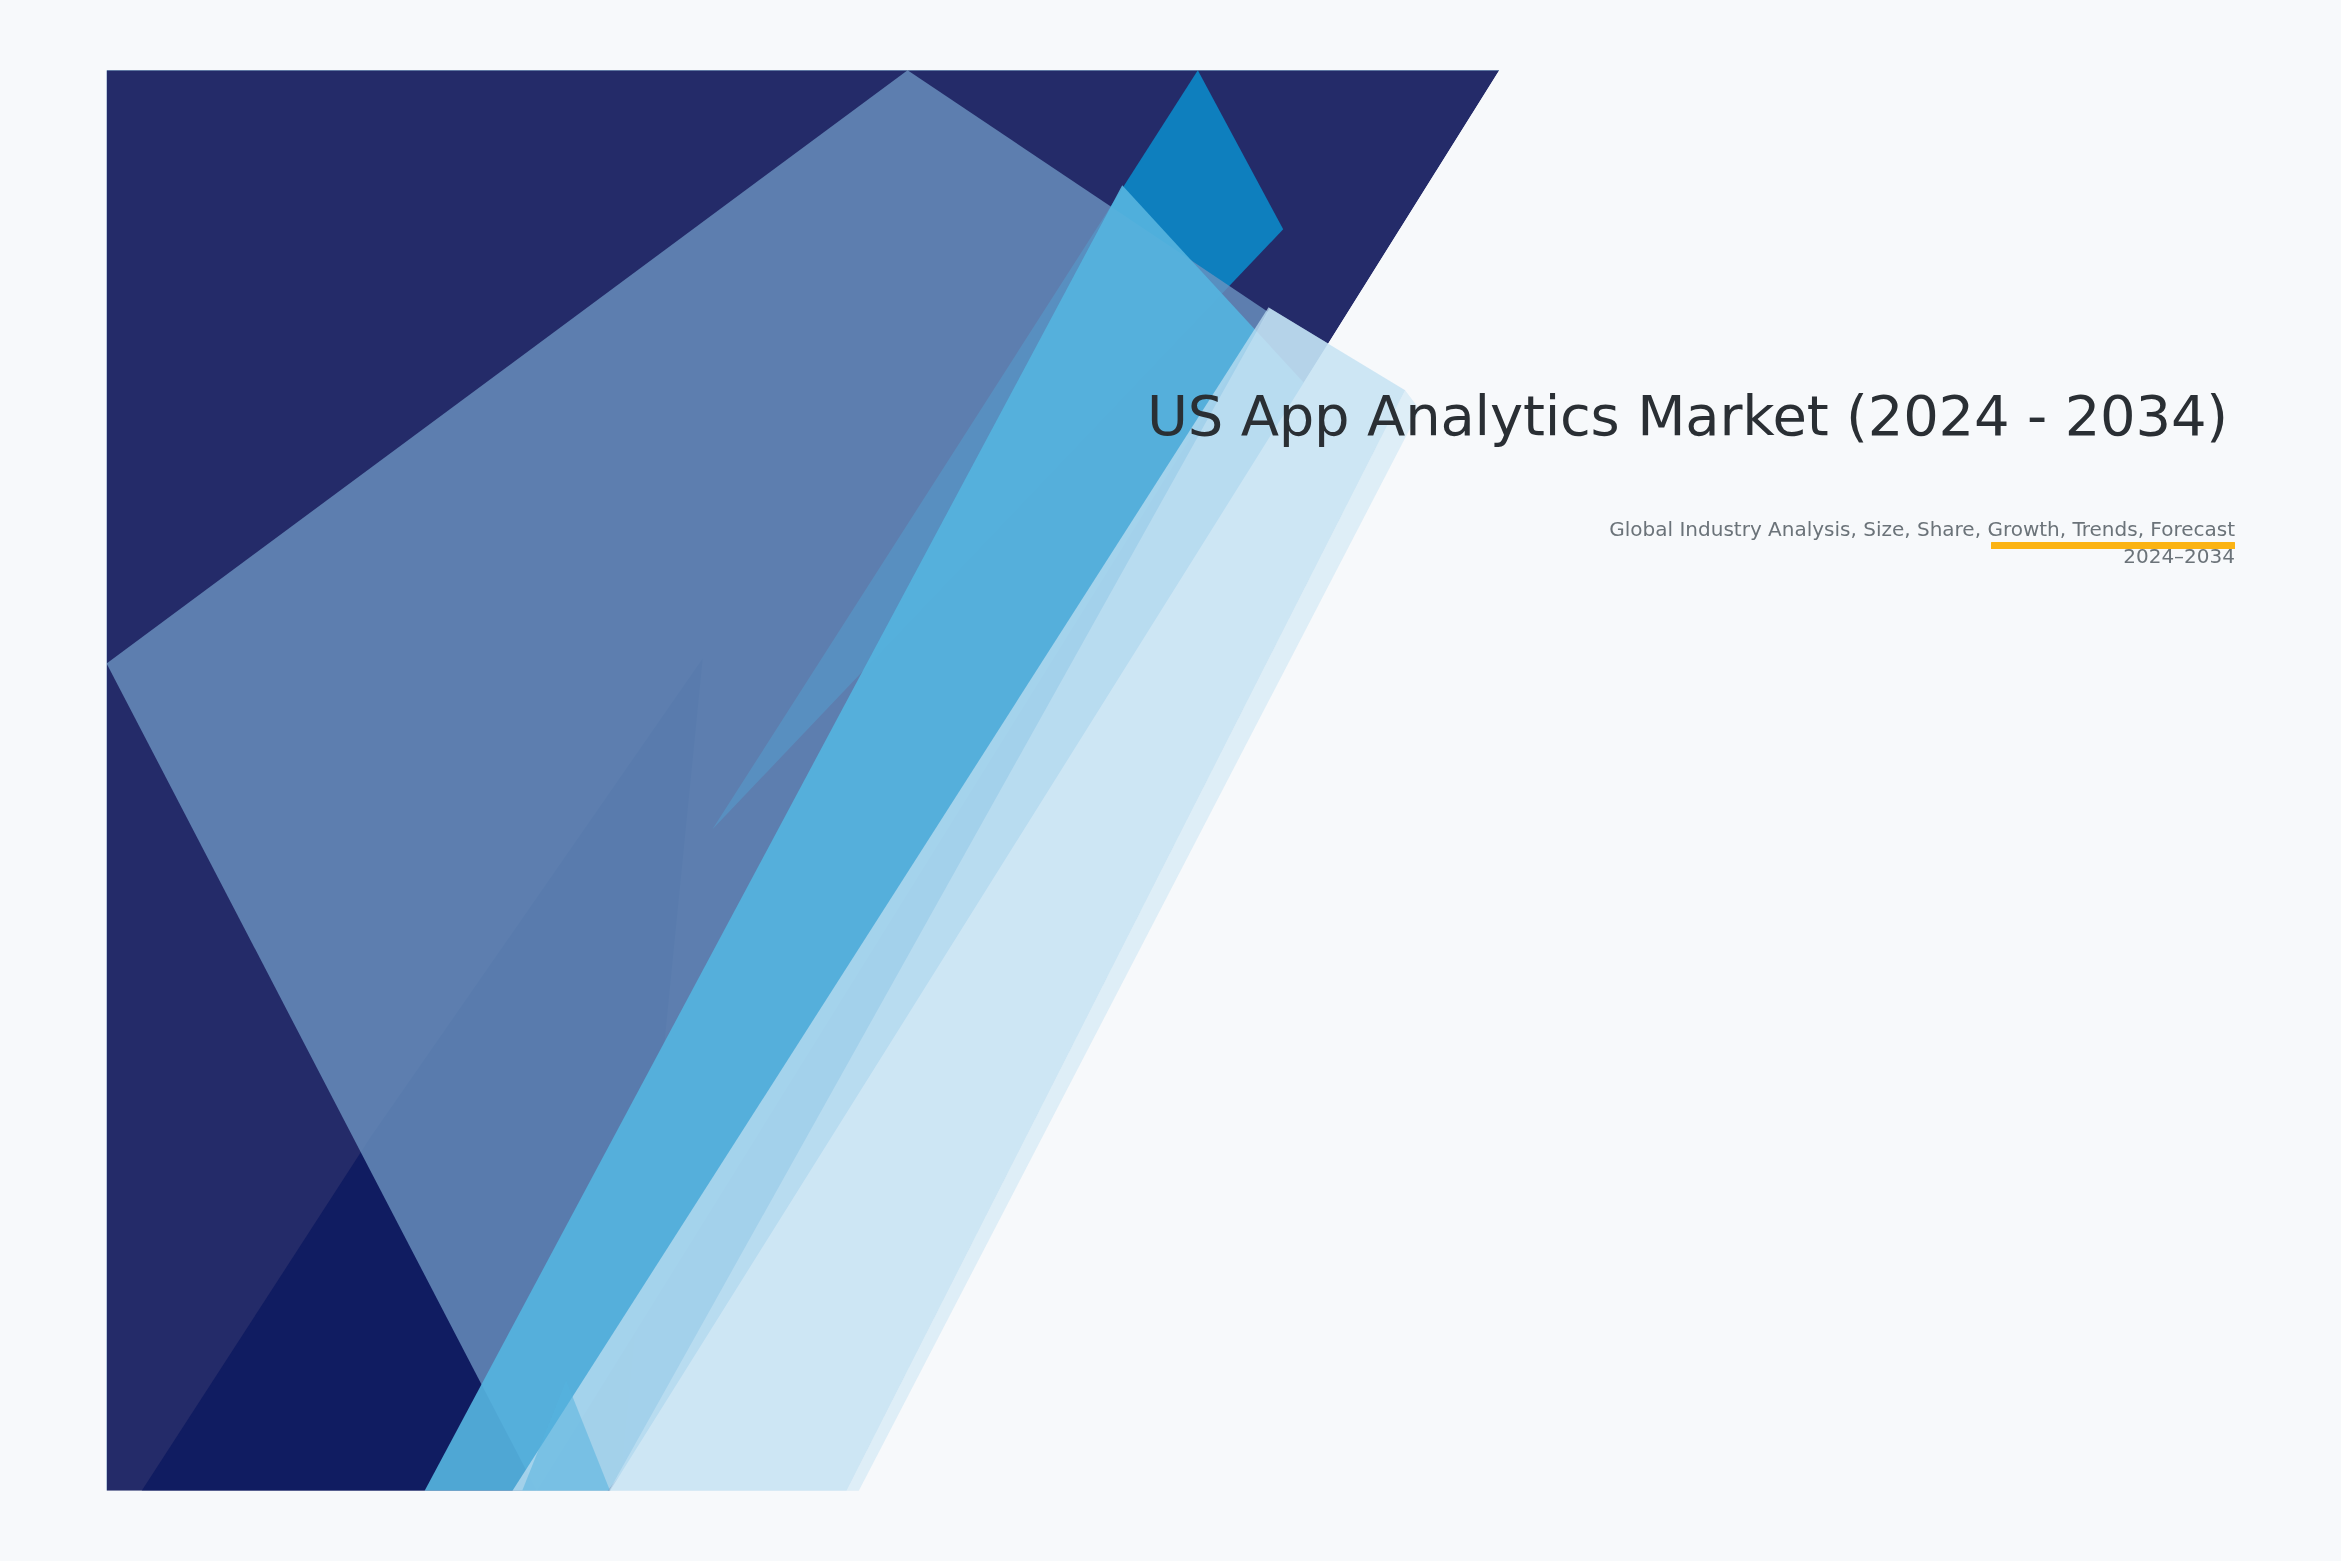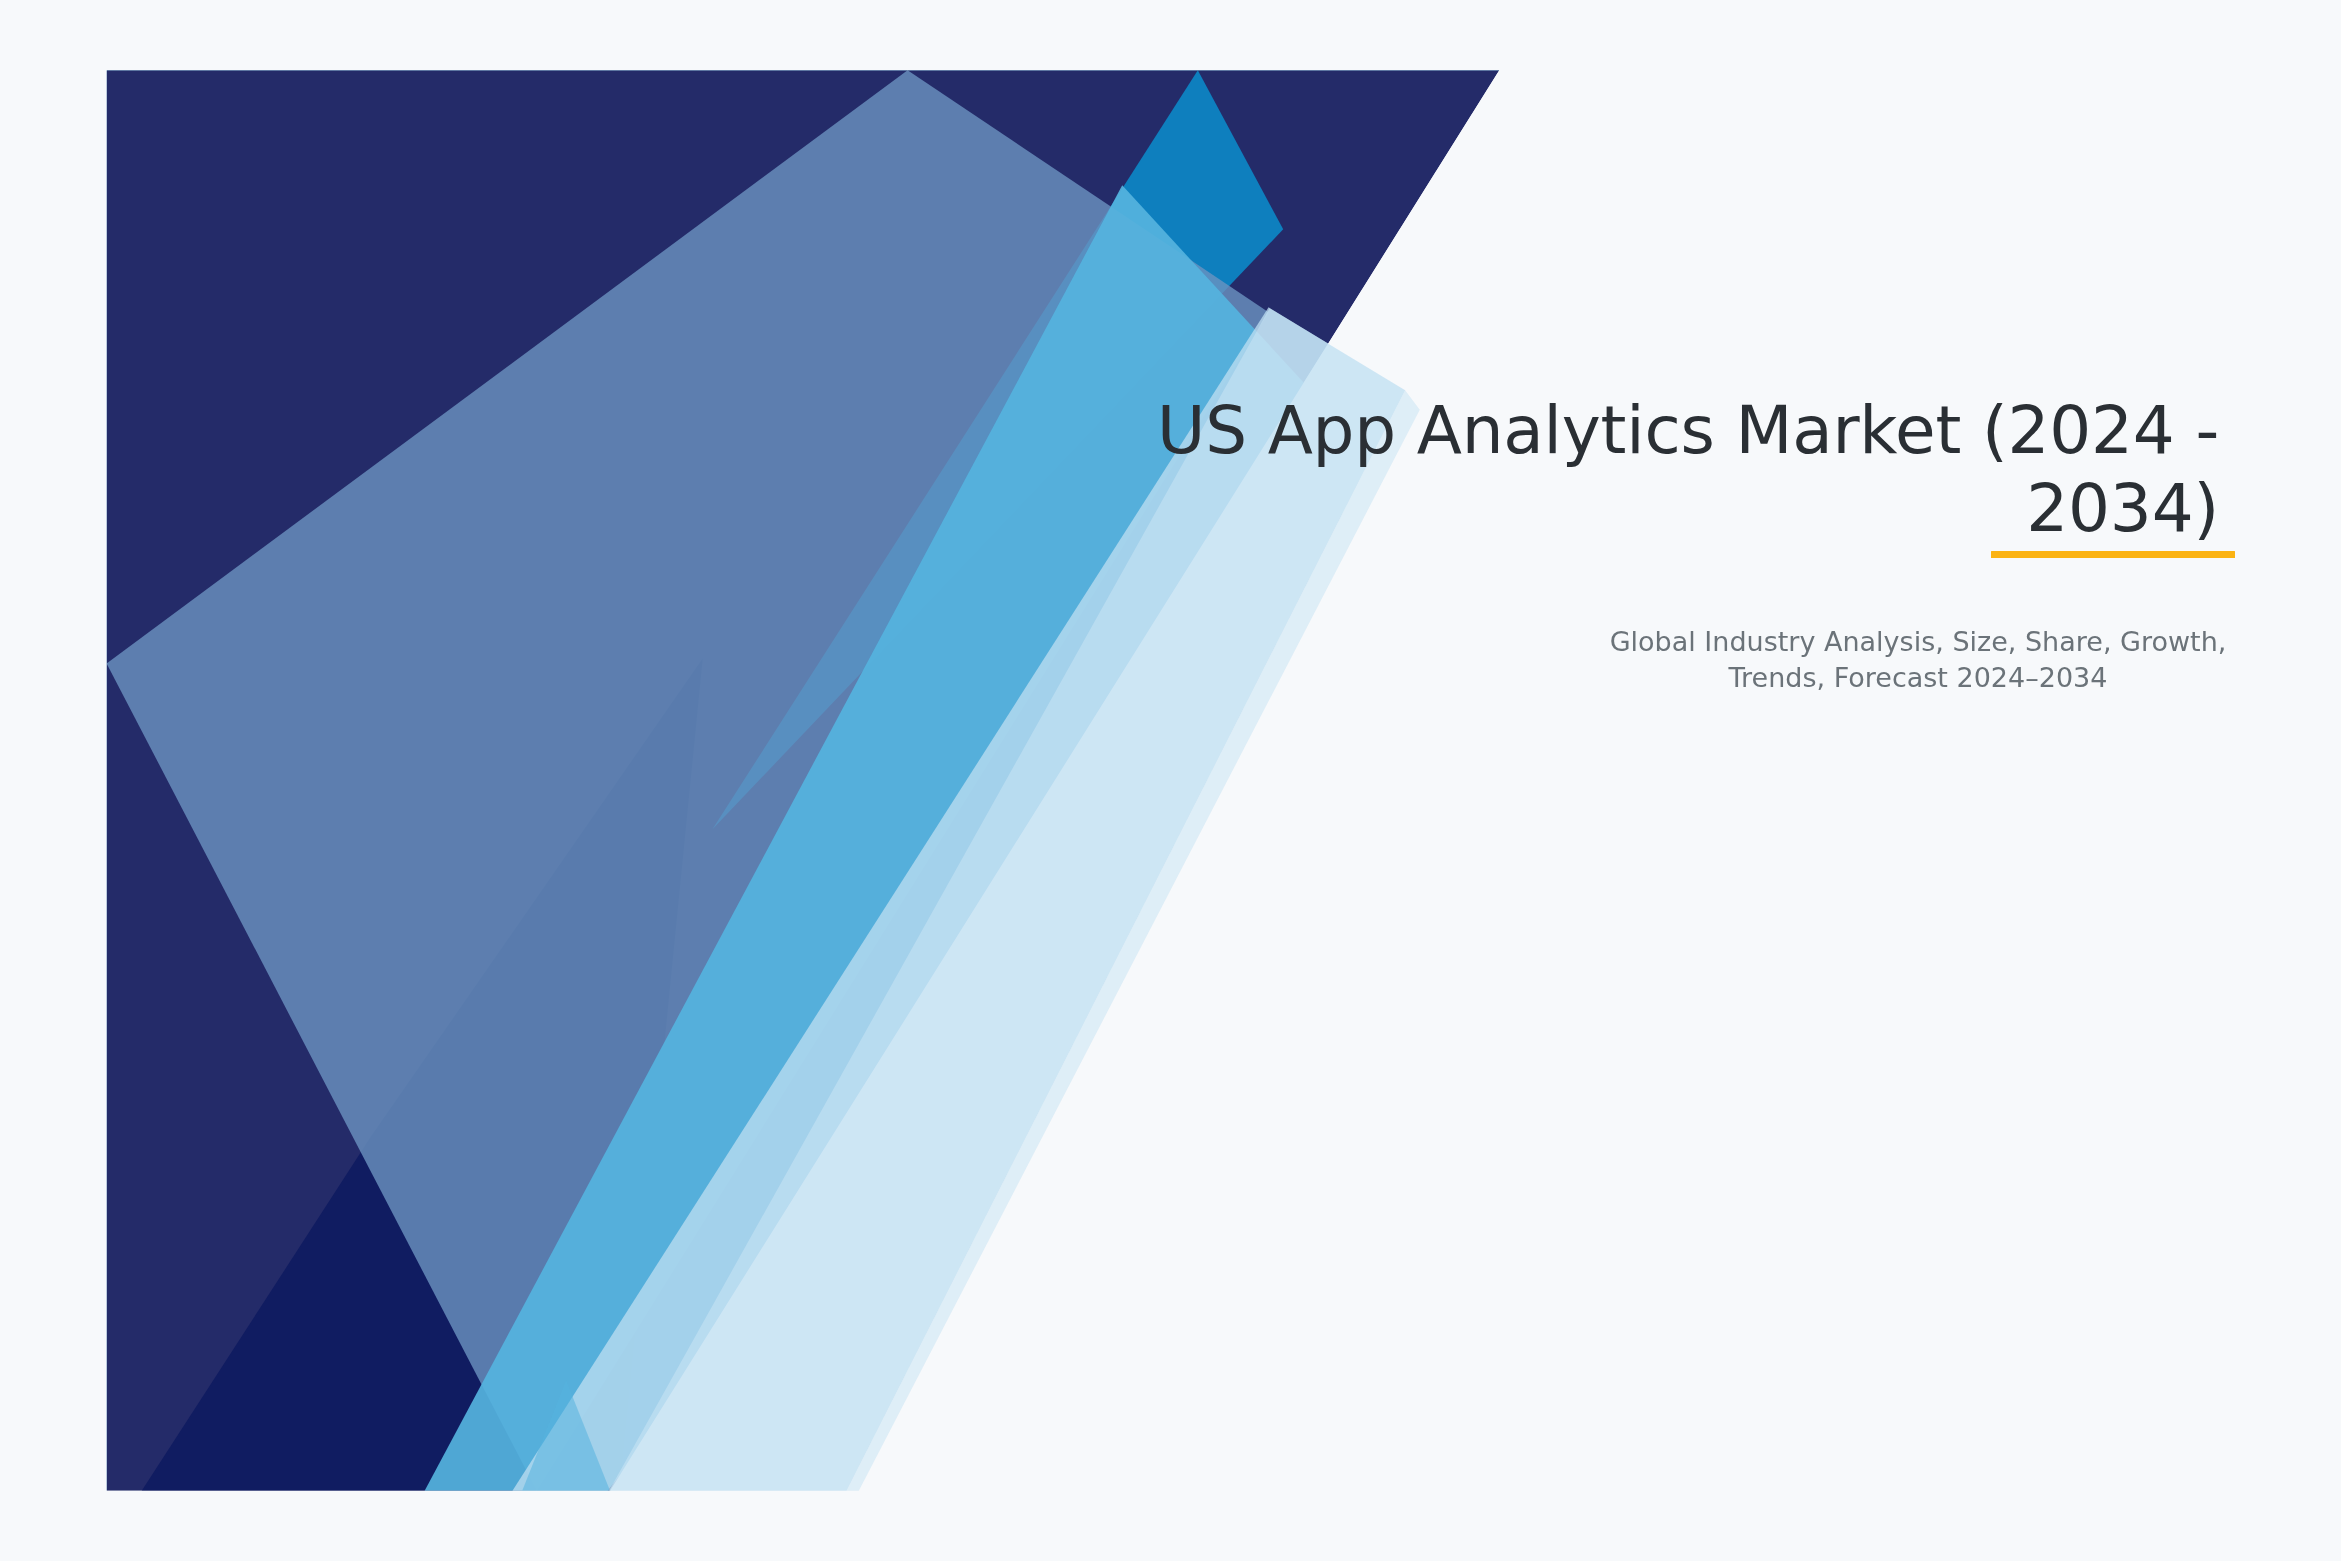--- a/index.html
+++ b/index.html
@@ -51,39 +51,39 @@
     right: 0px;
     top: 159px;
     width: 244px;
     height: 7.3px;
     background: #fbb313;
     border-radius: 0.5px;
   }
 
   #page-title {
     position: relative;
-    margin: 16px;
+    margin: 7px;
     font-family: "DejaVu Sans", sans-serif;
     font-weight: 400;
-    font-size: 66px;
+    font-size: 56px;
     line-height: 1.18;
     letter-spacing: -0.2px;
     color: #2a2f34;
     text-align: right;
   }
 
   #page-subtitle {
     margin: 0;
     padding-top: 60px;
     font-family: "DejaVu Sans", sans-serif;
     font-weight: 400;
-    font-size: 27px;
+    font-size: 20px;
     line-height: 1.34;
     color: #6b7379;
-    text-align: center;
+    text-align: right;
     max-width: 634px;
     margin-left: auto;
   }
 </style>
 </head>
 <body>
 
 <div id="page">
 
   <div id="artwork">

